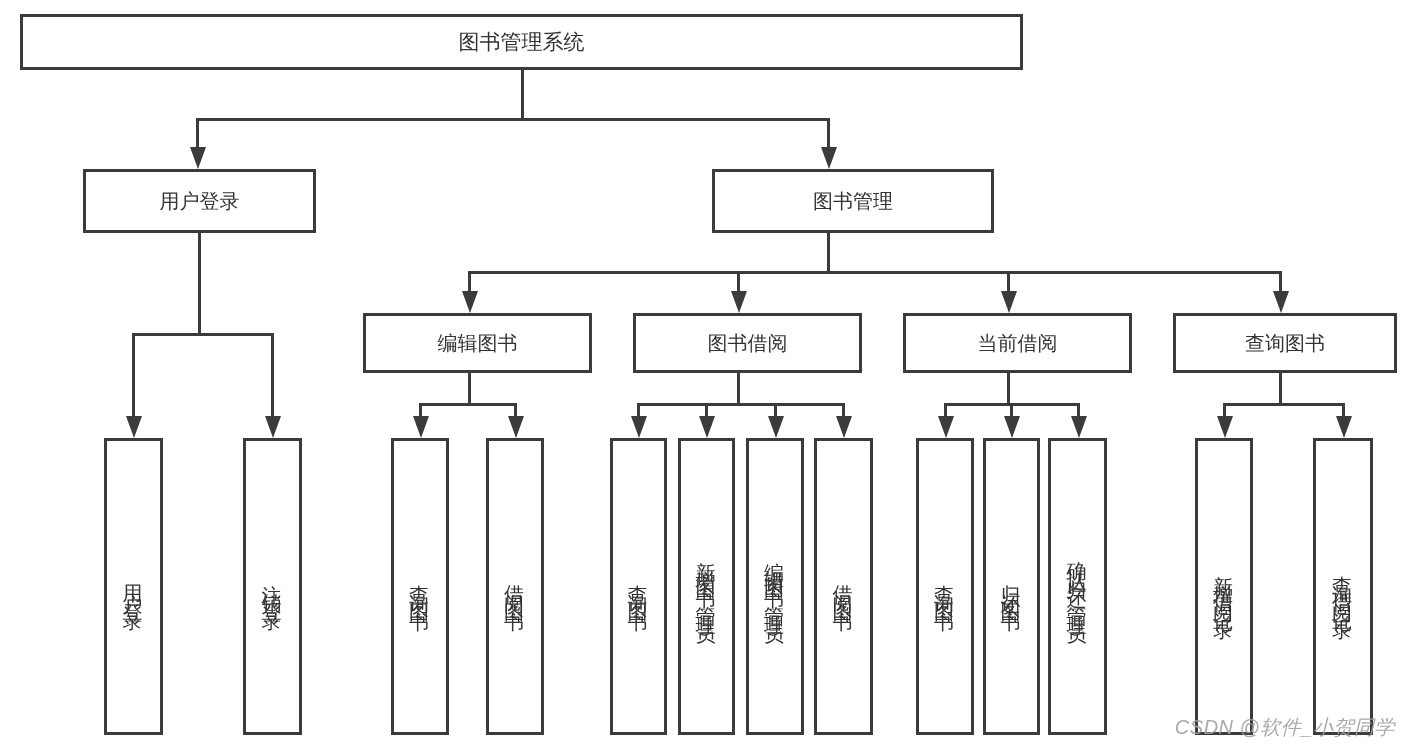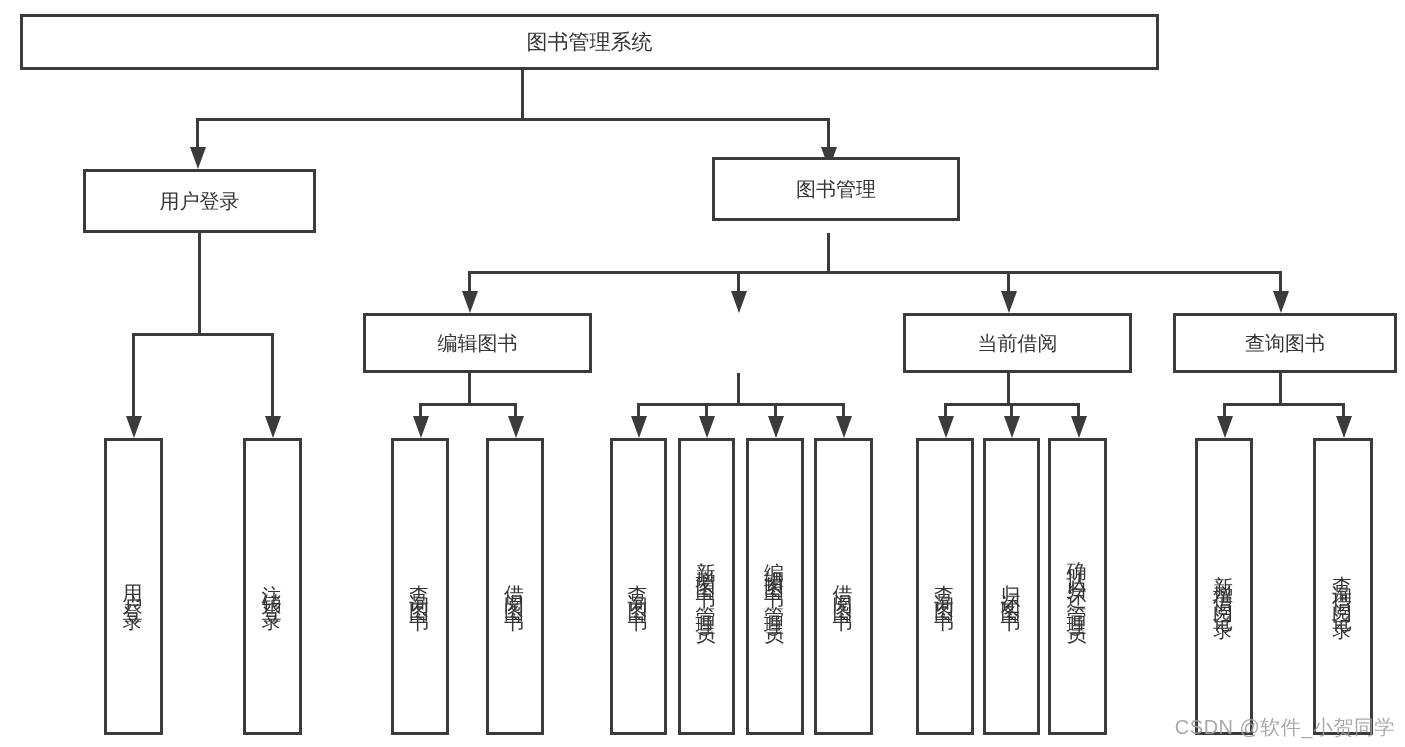--- a/index.html
+++ b/index.html
@@ -55,20 +55,21 @@
 
   .watermark {
     position: absolute;
     right: 10px;
     bottom: 6px;
     font-size: 20px;
     letter-spacing: 0.5px;
     color: var(--watermark);
     opacity: 0.9;
     z-index: 10;
+    font-style: italic;
   }
 </style>
 </head>
 <body>
 
 <div class="canvas">
 
   <div class="vl" style="left:521px; top:70px; height:48px;"></div>
   <div class="hl" style="left:196px; top:118px; width:634px;"></div>
   <div class="vl" style="left:196px; top:118px; height:34px;"></div>
@@ -121,26 +122,27 @@
   <div class="vl" style="left:1077px; top:403px; height:17px;"></div>
   <div class="ah" style="left:1071px; top:416px;"></div>
 
   <div class="vl" style="left:1279px; top:373px; height:33px;"></div>
   <div class="hl" style="left:1223px; top:403px; width:122px;"></div>
   <div class="vl" style="left:1223px; top:403px; height:17px;"></div>
   <div class="ah" style="left:1217px; top:416px;"></div>
   <div class="vl" style="left:1342px; top:403px; height:17px;"></div>
   <div class="ah" style="left:1336px; top:416px;"></div>
 
-  <div class="box root" style="left:20px; top:14px; width:1139px; height:56px;">图书管理系统</div>
+  <div class="box root" style="left:20px; top:14px; width:1003px; height:56px;">图书管理系统</div>
 
   <div class="box" style="left:83px; top:169px; width:233px; height:64px;">用户登录</div>
-  <div class="box" style="left:712px; top:157px; width:248px; height:64px;">图书管理</div>
+  <div class="box" style="left:712px; top:169px; width:282px; height:64px;">图书管理</div>
 
   <div class="box" style="left:363px; top:313px; width:229px; height:60px;">编辑图书</div>
+  <div class="box" style="left:633px; top:313px; width:229px; height:60px;">图书借阅</div>
   <div class="box" style="left:903px; top:313px; width:229px; height:60px;">当前借阅</div>
   <div class="box" style="left:1173px; top:313px; width:224px; height:60px;">查询图书</div>
 
   <div class="box" style="left:104px; top:438px; width:59px; height:297px;">
     <span class="vtext">用户登录</span>
   </div>
   <div class="box" style="left:243px; top:438px; width:59px; height:297px;">
     <span class="vtext">注销登录</span>
   </div>
 

